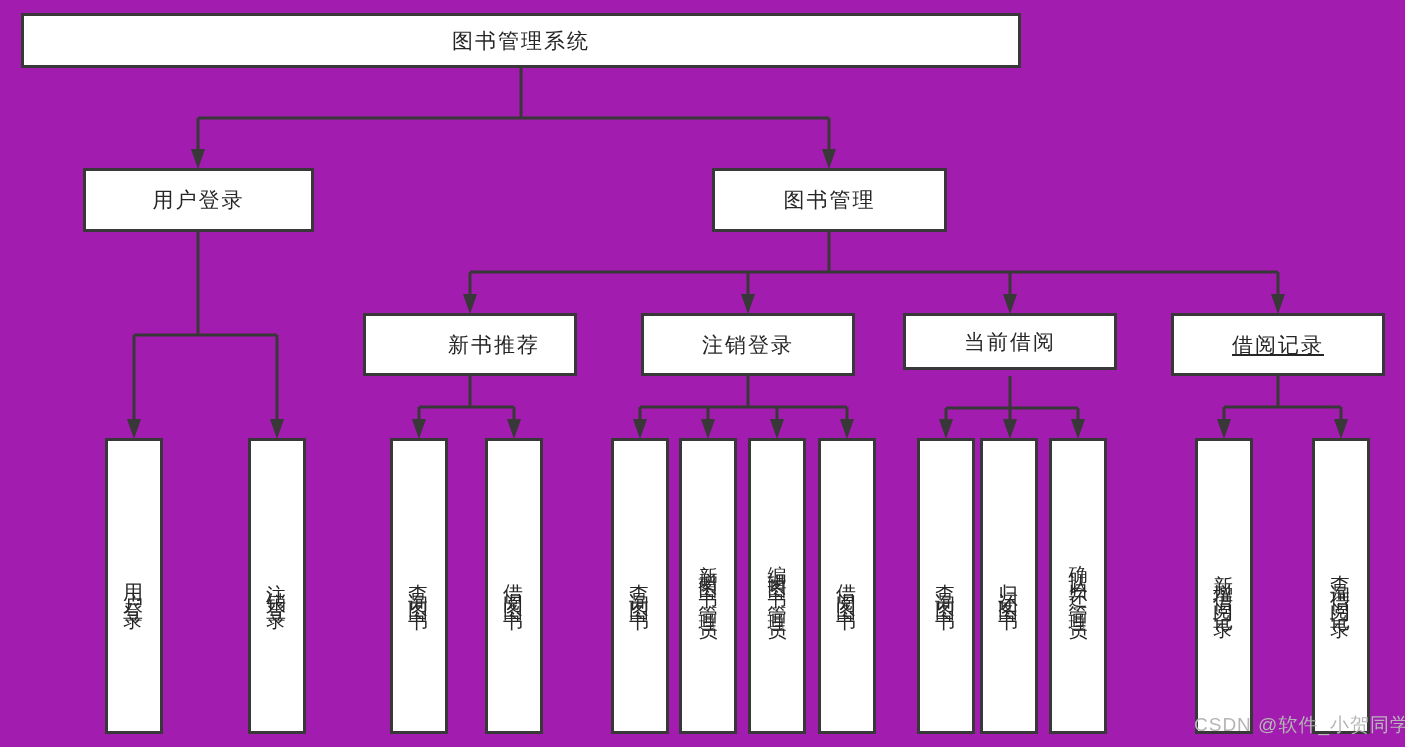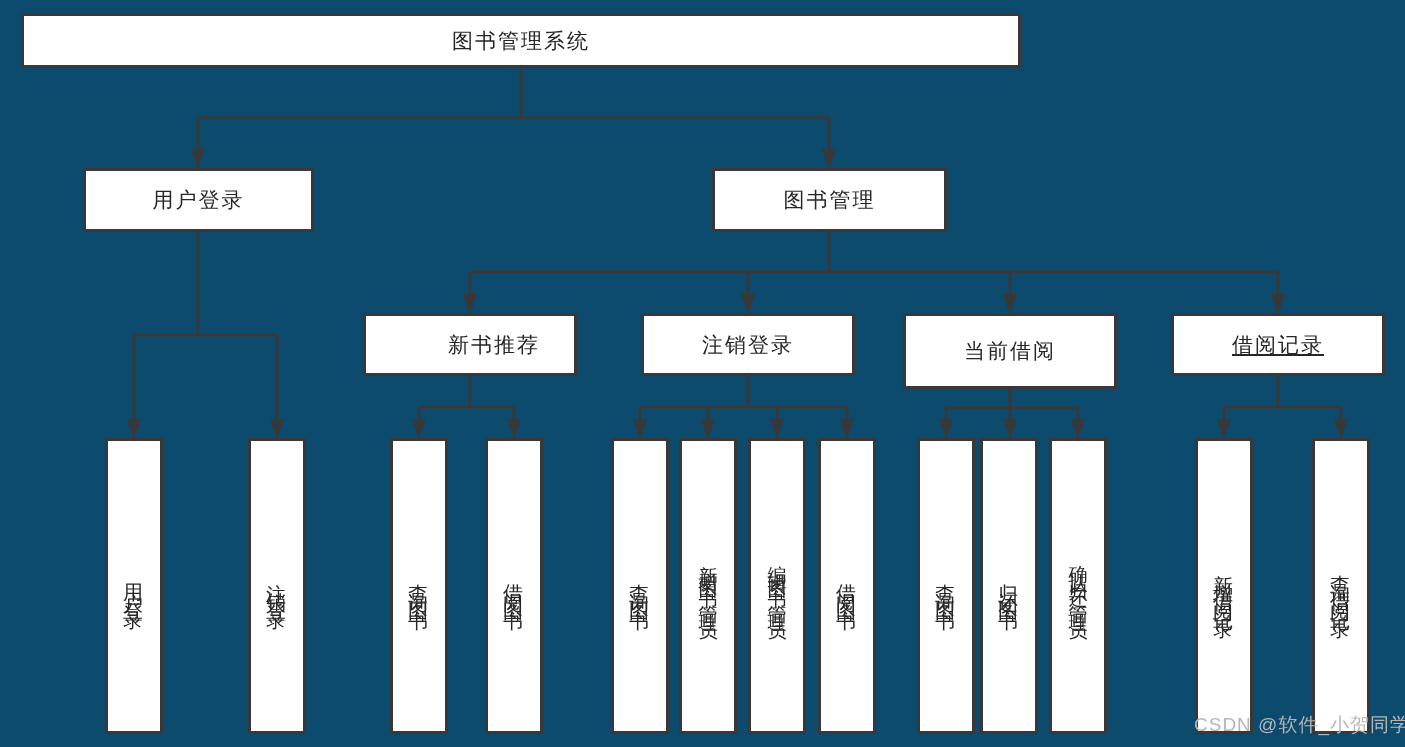--- a/index.html
+++ b/index.html
@@ -1,20 +1,20 @@
 <!DOCTYPE html>
 <html><head>
 <meta charset="utf-8">
 <style>
   html, body { margin: 0; padding: 0; background: #ffffff; }
   .canvas {
     position: relative;
     width: 1405px;
     height: 747px;
-    background: #0c4a6e;
+    background: #a21caf;
     font-family: "Liberation Sans", sans-serif;
     overflow: hidden;
   }
   .wires {
     position: absolute;
     left: 0; top: 0;
     z-index: 0;
   }
   .hnode {
     position: absolute;
@@ -111,21 +111,21 @@
     </g>
   </svg>
 
   <div class="hnode" style="left:21px; top:13px; width:1000px; height:55px;">图书管理系统</div>
 
   <div class="hnode" style="left:83px; top:168px; width:231px; height:64px;">用户登录</div>
   <div class="hnode" style="left:712px; top:168px; width:235px; height:64px;">图书管理</div>
 
   <div class="hnode" style="left:363px; top:313px; width:214px; height:63px;padding-left:48px;">新书推荐</div>
   <div class="hnode" style="left:641px; top:313px; width:214px; height:63px;">注销登录</div>
-  <div class="hnode" style="left:903px; top:313px; width:214px; height:76px;">当前借阅</div>
+  <div class="hnode" style="left:903px; top:313px; width:214px; height:57px;">当前借阅</div>
   <div class="hnode" style="left:1171px; top:313px; width:214px; height:63px;text-decoration:underline;">借阅记录</div>
 
   <div class="vnode" style="left:105px;">用户登录</div>
   <div class="vnode" style="left:248px;">注销登录</div>
 
   <div class="vnode" style="left:390px;">查询图书</div>
   <div class="vnode" style="left:485px;">借阅图书</div>
 
   <div class="vnode" style="left:611px;">查询图书</div>
   <div class="vnode long" style="left:679px;">新增图书（管理员）</div>

